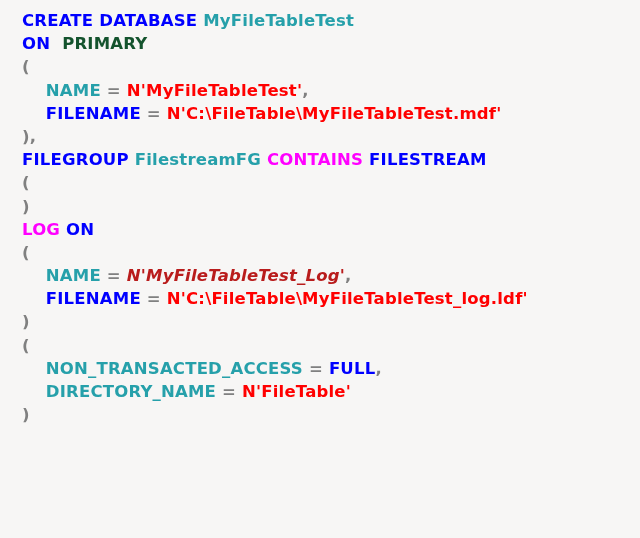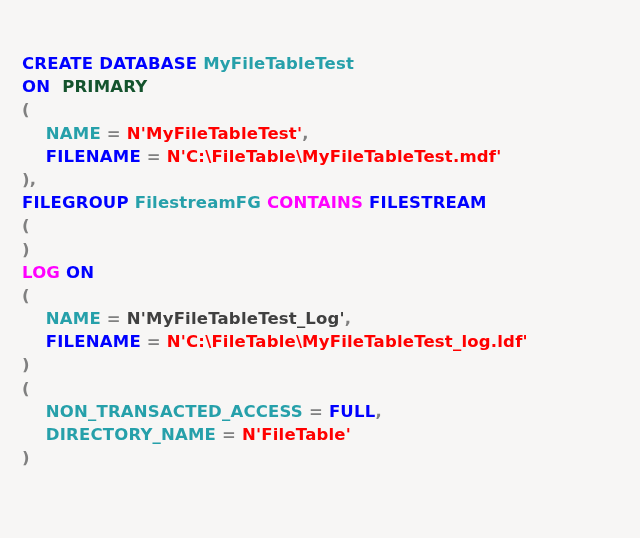--- a/index.html
+++ b/index.html
@@ -8,21 +8,20 @@
     width: 640px;
     height: 538px;
     overflow: hidden;
     font-family: "DejaVu Sans", "Liberation Sans", sans-serif;
   }
   .editor {
     width: 640px;
     height: 392px;
     box-sizing: border-box;
     padding: 9px 6px 0 22px;
-    margin-top: 43px;
   }
   .code {
     font-family: "DejaVu Sans", "Liberation Sans", sans-serif;
     font-weight: bold;
     font-size: 16.5px;
     line-height: 23.2px;
     letter-spacing: 0.2px;
   }
   .line {
     white-space: pre;
@@ -38,21 +37,21 @@
       <div class="line"><span style="color: rgb(0, 0, 255);">ON</span><span style="color: rgb(0, 0, 0);">  </span><span style="color: #14532d;">PRIMARY</span></div>
       <div class="line"><span style="color: rgb(128, 128, 128);">(</span></div>
       <div class="line"><span style="color: rgb(0, 0, 0);">    </span><span style="color: rgb(38, 160, 170);">NAME</span><span style="color: rgb(0, 0, 0);"> </span><span style="color: rgb(128, 128, 128);">=</span><span style="color: rgb(0, 0, 0);"> </span><span style="color: rgb(255, 0, 0);">N'MyFileTableTest'</span><span style="color: rgb(128, 128, 128);">,</span></div>
       <div class="line"><span style="color: rgb(0, 0, 0);">    </span><span style="color: rgb(0, 0, 255);">FILENAME</span><span style="color: rgb(0, 0, 0);"> </span><span style="color: rgb(128, 128, 128);">=</span><span style="color: rgb(0, 0, 0);"> </span><span style="color: rgb(255, 0, 0);">N'C:\FileTable\MyFileTableTest.mdf'</span></div>
       <div class="line"><span style="color: rgb(128, 128, 128);">),</span></div>
       <div class="line"><span style="color: rgb(0, 0, 255); text-align: right;">FILEGROUP</span><span style="color: rgb(0, 0, 0);"> </span><span style="color: rgb(38, 160, 170);">FilestreamFG</span><span style="color: rgb(0, 0, 0);"> </span><span style="color: rgb(255, 0, 255);">CONTAINS</span><span style="color: rgb(0, 0, 0);"> </span><span style="color: rgb(0, 0, 255);">FILESTREAM</span></div>
       <div class="line"><span style="color: rgb(128, 128, 128);">(</span></div>
       <div class="line"><span style="color: rgb(128, 128, 128);">)</span></div>
       <div class="line"><span style="color: rgb(255, 0, 255);">LOG</span><span style="color: rgb(0, 0, 0);"> </span><span style="color: rgb(0, 0, 255);">ON</span></div>
       <div class="line"><span style="color: rgb(128, 128, 128);">(</span></div>
-      <div class="line"><span style="color: rgb(0, 0, 0);">    </span><span style="color: rgb(38, 160, 170);">NAME</span><span style="color: rgb(0, 0, 0);"> </span><span style="color: rgb(128, 128, 128);">=</span><span style="color: rgb(0, 0, 0);"> </span><span style="color: #404040;">N'MyFileTableTest_Log'</span><span style="color: rgb(128, 128, 128);">,</span></div>
+      <div class="line"><span style="color: rgb(0, 0, 0);">    </span><span style="color: rgb(38, 160, 170);">NAME</span><span style="color: rgb(0, 0, 0);"> </span><span style="color: rgb(128, 128, 128);">=</span><span style="color: rgb(0, 0, 0);"> </span><span style="color: #b91c1c; font-style: italic;">N'MyFileTableTest_Log'</span><span style="color: rgb(128, 128, 128);">,</span></div>
       <div class="line"><span style="color: rgb(0, 0, 0);">    </span><span style="color: rgb(0, 0, 255);">FILENAME</span><span style="color: rgb(0, 0, 0);"> </span><span style="color: rgb(128, 128, 128);">=</span><span style="color: rgb(0, 0, 0);"> </span><span style="color: rgb(255, 0, 0);">N'C:\FileTable\MyFileTableTest_log.ldf'</span></div>
       <div class="line"><span style="color: rgb(128, 128, 128);">)</span></div>
       <div class="line"><span style="color: rgb(128, 128, 128);">(</span></div>
       <div class="line"><span style="color: rgb(0, 0, 0);">    </span><span style="color: rgb(38, 160, 170);">NON_TRANSACTED_ACCESS</span><span style="color: rgb(0, 0, 0);"> </span><span style="color: rgb(128, 128, 128);">=</span><span style="color: rgb(0, 0, 0);"> </span><span style="color: rgb(0, 0, 255);">FULL</span><span style="color: rgb(128, 128, 128);">,</span></div>
       <div class="line"><span style="color: rgb(0, 0, 0);">    </span><span style="color: rgb(38, 160, 170);">DIRECTORY_NAME</span><span style="color: rgb(0, 0, 0);"> </span><span style="color: rgb(128, 128, 128);">=</span><span style="color: rgb(0, 0, 0);"> </span><span style="color: rgb(255, 0, 0);">N'FileTable'</span></div>
       <div class="line"><span style="color: rgb(128, 128, 128);">)</span></div>
     </div>
 </div>
 
 </body></html>

